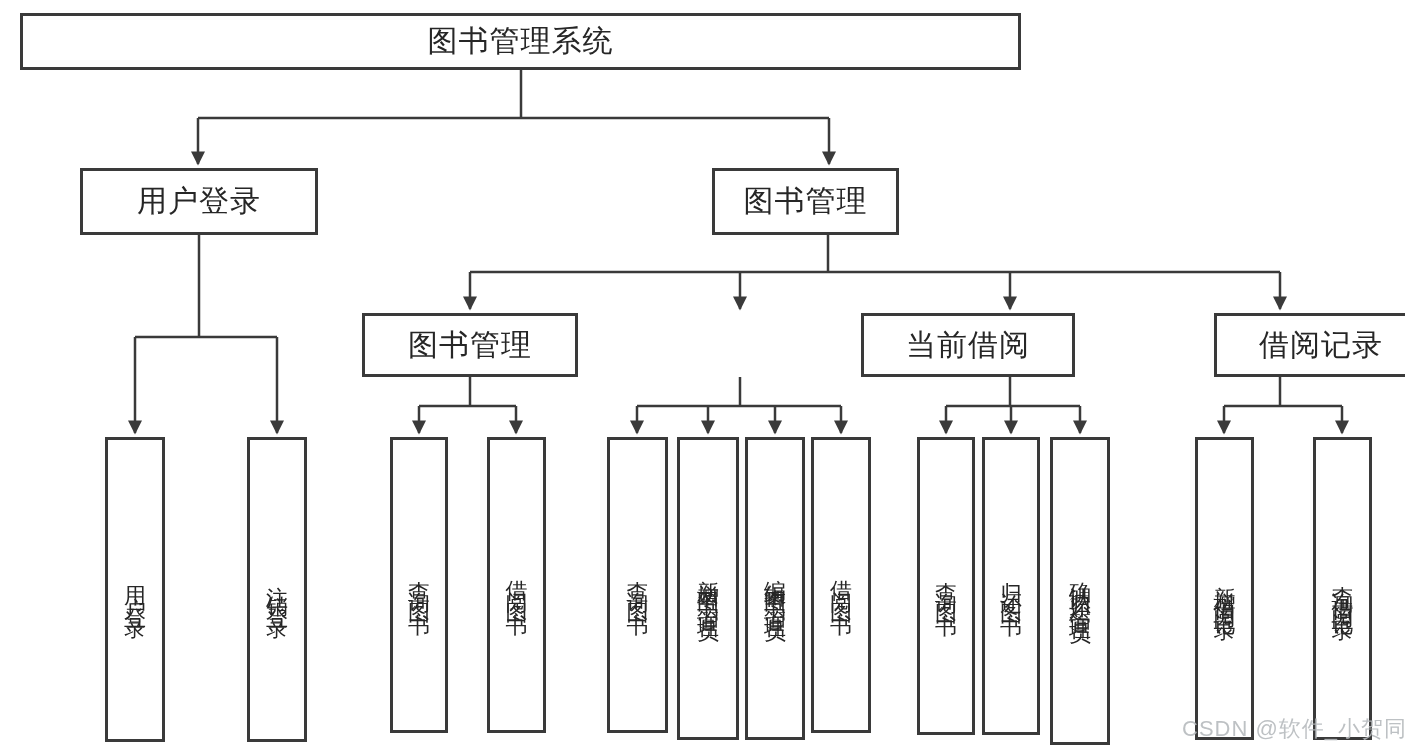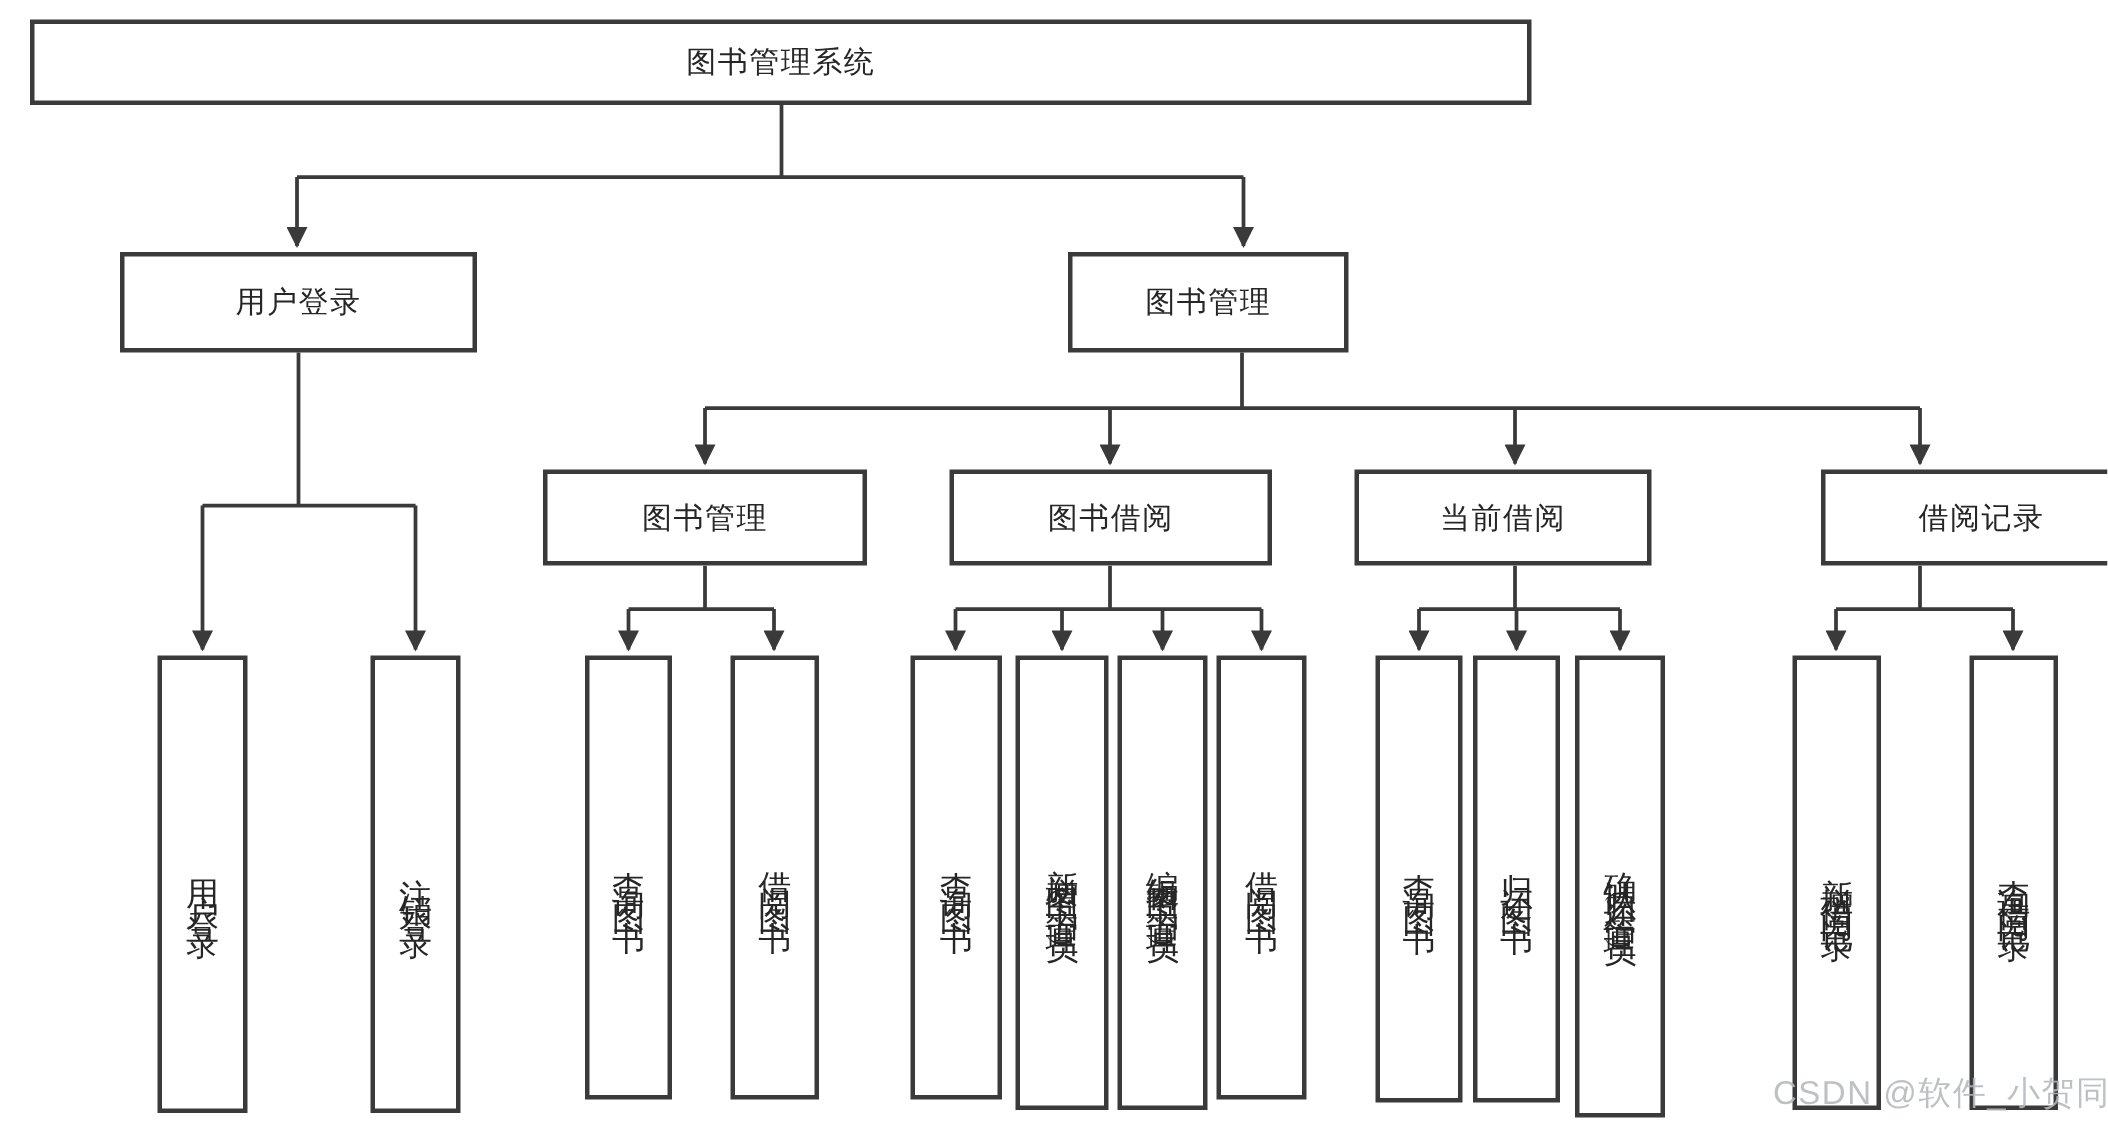--- a/index.html
+++ b/index.html
@@ -17,21 +17,21 @@
     box-sizing: border-box;
     border: 3px solid #3a3a3a;
     background: #ffffff;
     display: flex;
     align-items: center;
     justify-content: center;
     color: #262626;
     z-index: 2;
   }
   .node.h span {
-    font-size: 20px;
+    font-size: 30px;
     letter-spacing: 1px;
     white-space: nowrap;
   }
   .node.v span {
     writing-mode: vertical-rl;
     text-orientation: mixed;
     font-size: 22px;
     line-height: 1;
     white-space: nowrap;
   }
@@ -112,24 +112,21 @@
   <div class="node h" style="left:80px;top:168px;width:238px;height:67px">
     <span>用户登录</span>
   </div>
   <div class="node h" style="left:712px;top:168px;width:187px;height:67px">
     <span>图书管理</span>
   </div>
 
   <div class="node h" style="left:362px;top:313px;width:216px;height:64px">
     <span>图书管理</span>
   </div>
-  <div class="node h" style="left:633px;top:313px;width:215px;height:64px">
-    <span>图书借阅</span>
-  </div>
-  <div class="node h" style="left:903px;top:313px;width:198px;height:64px">
+  <div class="node h" style="left:861px;top:313px;width:214px;height:64px">
     <span>当前借阅</span>
   </div>
   <div class="node h" style="left:1214px;top:313px;width:214px;height:64px">
     <span>借阅记录</span>
   </div>
 
   <div class="node v ls-s" style="left:105px;top:437px;width:60px;height:305px">
     <span>用户登录</span>
   </div>
   <div class="node v ls-s" style="left:247px;top:437px;width:60px;height:305px">

